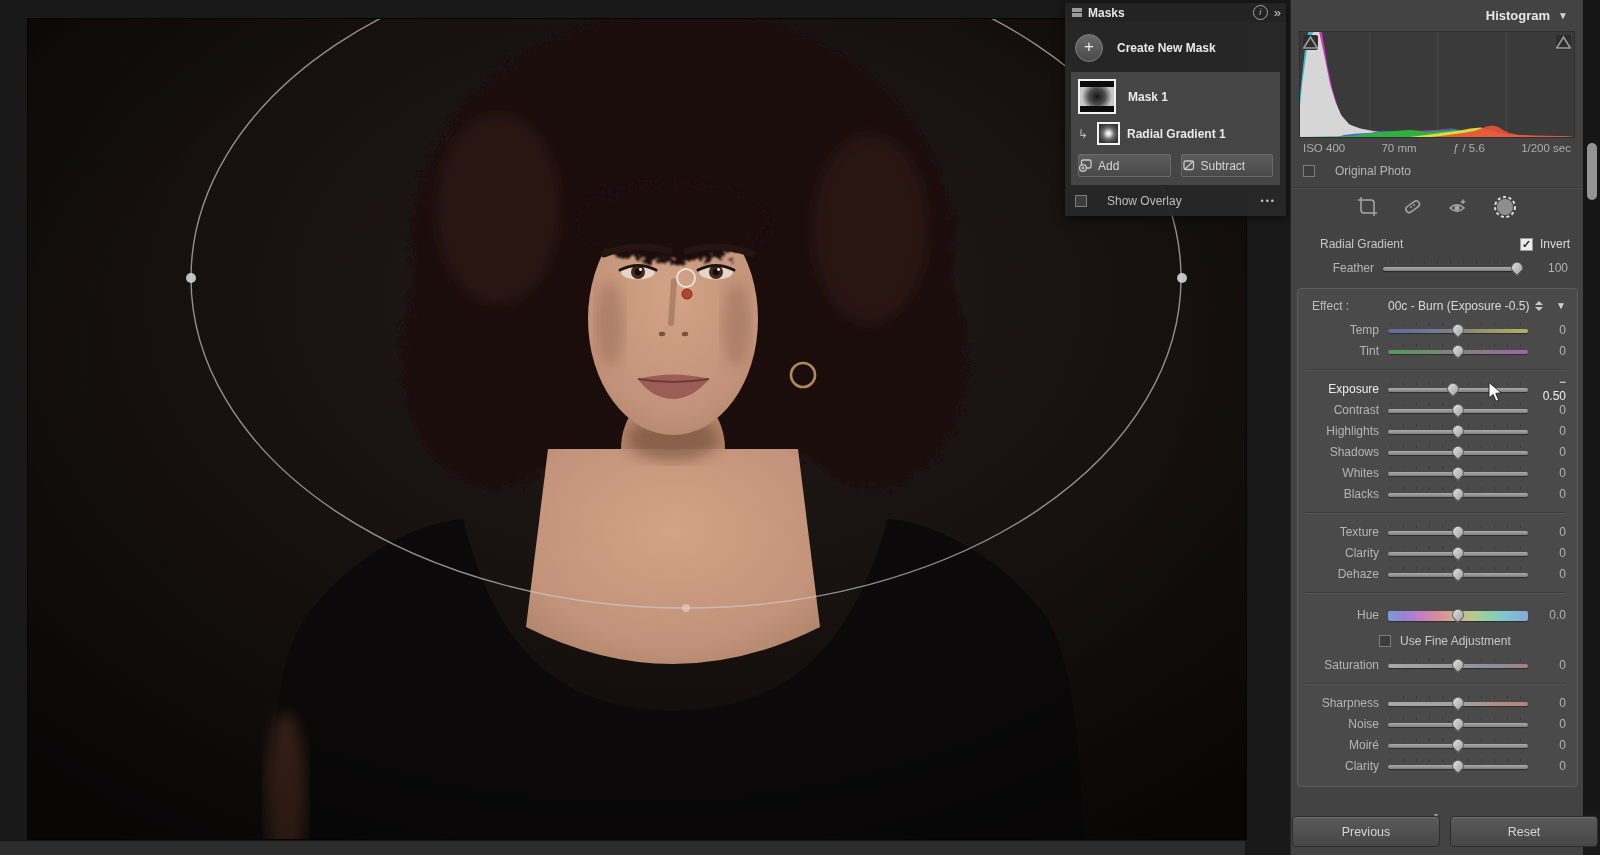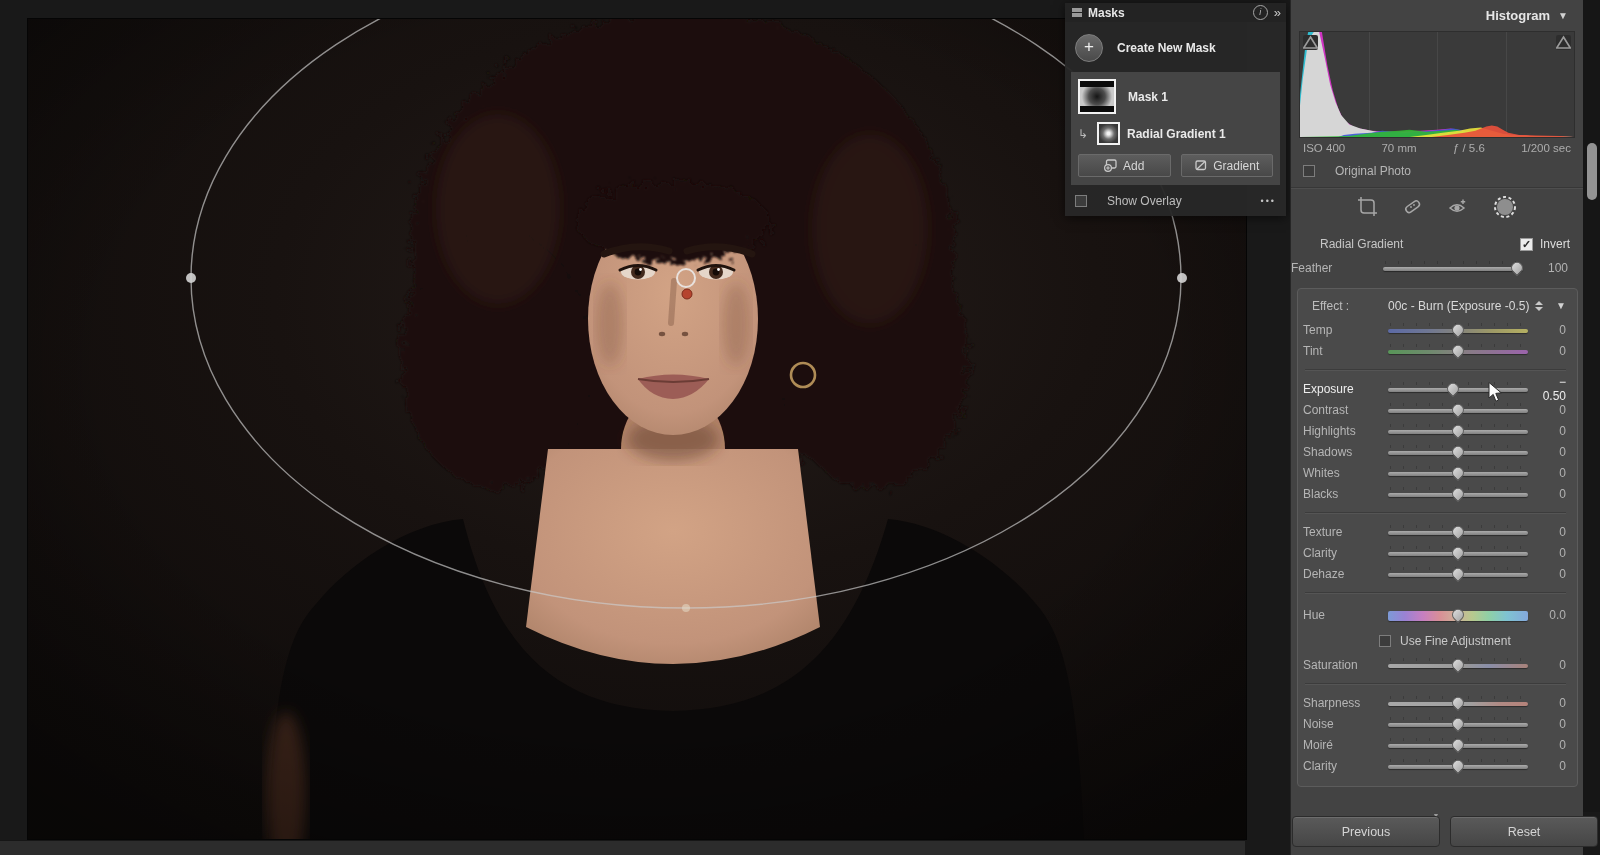--- a/index.html
+++ b/index.html
@@ -34,21 +34,21 @@
           display:flex;flex-direction:column;}
   .thumb1 .bar{height:6px;background:#0b0b0b;}
   .thumb1 .mid{flex:1;background:radial-gradient(circle at 50% 50%, #151515 0%, #4d4d4d 42%, #c9c9c9 78%);}
   .subrow{display:flex;align-items:center;gap:7px;margin-top:8px;}
   .arrow-sub{color:#b9b9b9;font-size:12px;width:12px;}
   .thumb2{width:23px;height:23px;border:2px solid #f2f2f2;box-sizing:border-box;
           background:radial-gradient(circle,#f3f3f3 10%,#bdbdbd 24%,#6e6e6e 42%,#3a3a3a 72%,#303030 100%);}
   .mlabel{font-weight:bold;color:#eaeaea;}
   .btnrow{display:flex;gap:10px;margin-top:9px;}
   .mbtn{flex:1;height:21px;background:linear-gradient(180deg,#5d5d5d,#484848);border:1px solid #6a6a6a;
-        border-radius:2px;color:#d6d6d6;font-size:12px;display:flex;align-items:center;justify-content:center;gap:6px;}
+        border-radius:2px;color:#d6d6d6;font-size:12px;display:flex;align-items:center;gap:6px;}
   .mbtn svg{display:block;}
   .overlay-row{display:flex;align-items:center;gap:20px;padding:9px 4px 8px 4px;}
   .cb{width:12px;height:12px;background:#3c3c3c;border:1px solid #7d7d7d;box-sizing:border-box;}
   .ov-lbl{color:#bdbdbd;flex:1;}
   .dots{color:#c4c4c4;font-size:9px;letter-spacing:2px;}
 
   
   .rpanel{position:absolute;left:1290px;top:0;width:292px;height:855px;background:#434343;
           border-left:1px solid #262626;color:#c4c4c4;font-size:12px;}
   .rp-hd{height:30px;display:flex;align-items:center;justify-content:flex-end;gap:8px;padding:0 15px;}
@@ -68,21 +68,21 @@
   .tool{opacity:.85;}
   .tool.active{opacity:1;}
   .rgrow{display:flex;align-items:center;padding:9px 13px 0 13px;margin-left:16px;}
   .rgrow .name{flex:1;color:#c6c6c6;}
   .cb-check{width:13px;height:13px;background:#ececec;border:1px solid #9a9a9a;box-sizing:border-box;
             color:#2b2b2b;font-size:11px;line-height:11px;text-align:center;font-weight:bold;}
   .inv-lbl{margin-left:7px;color:#dcdcdc;}
 
   .srow{display:flex;align-items:center;height:21px;}
   .srow.tall{height:27px;}
-  .slabel{width:76px;text-align:left;color:#b5b5b5;flex:none;}
+  .slabel{width:76px;text-align:right;color:#b5b5b5;flex:none;}
   .srow.hl .slabel,.srow.hl .sval{color:#ededed;}
   .strack{position:relative;width:140px;margin:0 10px 0 9px;height:14px;flex:none;}
   .tline{position:absolute;left:0;right:0;top:6px;height:4px;border-radius:2px;
          background:linear-gradient(180deg,#ababab,#808080);box-shadow:0 1px 1px rgba(0,0,0,.4);}
   .tline.big{top:3px;height:10px;border-radius:2px;}
   .ticks{position:absolute;left:2px;right:2px;top:0;height:3px;opacity:.35;
          background:repeating-linear-gradient(90deg,#202020 0 1px,transparent 1px 13px);}
   .knob{position:absolute;top:7px;width:12px;height:12px;background:linear-gradient(180deg,#d6d6d6,#aeaeae);
         border:1px solid #5f5f5f;border-radius:50% 50% 50% 0;transform:translate(-50%,-52%) rotate(-45deg);
         box-sizing:border-box;}
@@ -249,21 +249,21 @@
               <circle cx="4" cy="9" r="3.4" fill="#555" stroke="#c9c9c9" stroke-width="1.2"></circle>
               <path d="M4,7.2 V10.8 M2.2,9 H5.8" stroke="#c9c9c9" stroke-width="1.1"></path>
             </svg>
             <span>Add</span>
           </div>
           <div class="mbtn">
             <svg width="13" height="13" viewBox="0 0 13 13">
               <rect x="2" y="2" width="9.5" height="8.5" rx="1.5" fill="none" stroke="#c9c9c9" stroke-width="1.3"></rect>
               <path d="M2.5,10.5 L11,2.5" stroke="#c9c9c9" stroke-width="1.2"></path>
             </svg>
-            <span>Gradient</span>
+            <span>Subtract</span>
           </div>
         </div>
       </div>
       <div class="overlay-row">
         <span class="cb"></span>
         <span class="ov-lbl">Show Overlay</span>
         <span class="dots">•••</span>
       </div>
     </div>
   </div>

